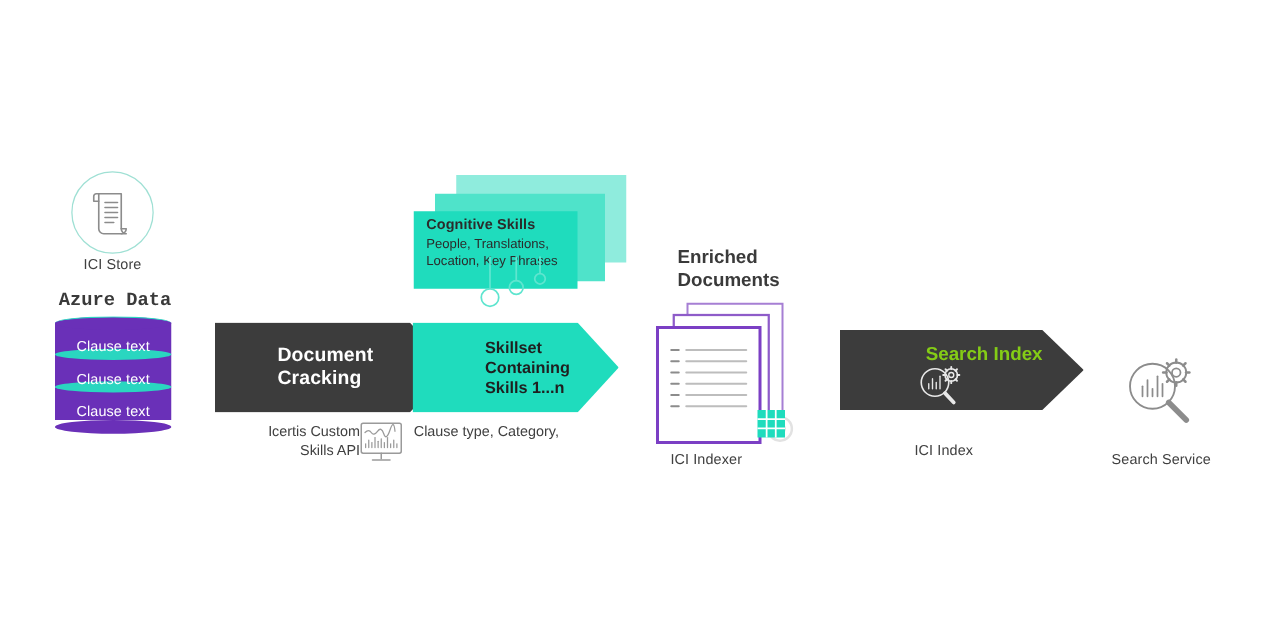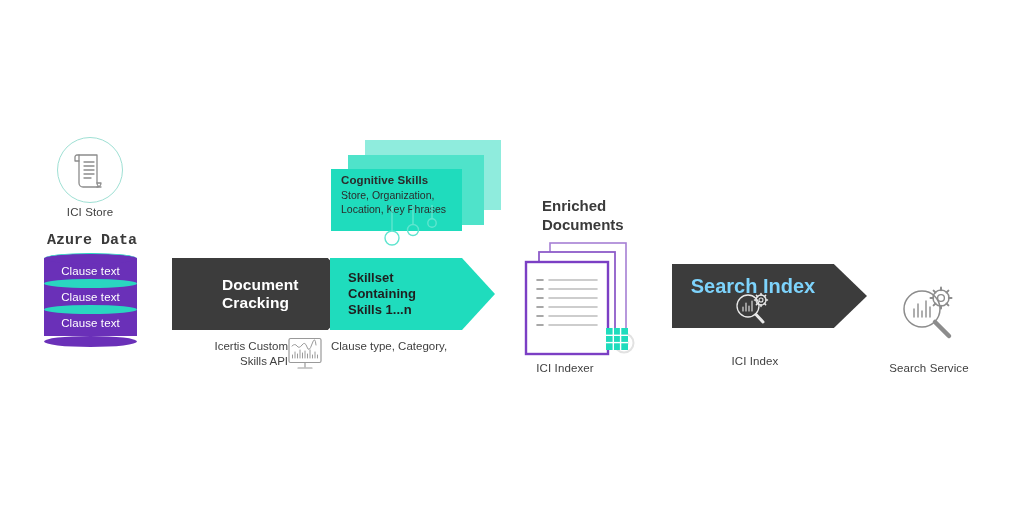--- a/index.html
+++ b/index.html
@@ -29,21 +29,21 @@
     background: #fff;
   }
   #ici-store-icon { left: 73px; top: 152px; width: 34px; height: 38px; }
   #ici-store-label { left: 30px; top: 205px; width: 120px; }
 
   
   #azure-data-title { left: 47px; top: 231px; width: 200px; font-family: Liberation Mono, monospace; }
   #cylinder { left: 44px; top: 258px; width: 93px; height: 84px; }
   .cyl-seg {
     position: absolute; left: 0; width: 93px; height: 26px;
-    background: #6a30b8; display: flex; align-items: center; justify-content: center;
+    background: #6a30b8; display: flex; align-items: flex-end; justify-content: center;
   }
   .cyl-seg span {
     color: #ffffff; font-size: 11.5px; font-weight: 400; letter-spacing: .1px;
     position: relative; z-index: 3;
   }
   .cyl-line {
     position: absolute; left: 0; width: 93px; height: 9px;
     border-radius: 50%; background: #2ad6c0; z-index: 2;
   }
   .cyl-top {
@@ -81,21 +81,21 @@
     color: #ffffff; font-size: 15.5px; font-weight: 700;
     padding-left: 14px; letter-spacing: .1px;
   }
   #arrow-teal {
     left: 330px; top: 258px; width: 165px; height: 72px;
     background: #1fdcbd;
     clip-path: polygon(0 0, 80% 0, 100% 50%, 80% 100%, 0 100%);
   }
   #arrow-teal-label {
     color: #1f1f1f; font-size: 13px; font-weight: 700; line-height: 16px;
-    padding-left: 18px;
+    padding-left: 58px;
   }
 
   
   #icertis-api-label {
     left: 170px; top: 339px; width: 118px;
     text-align: right; font-size: 11.5px; color: #404040; line-height: 15px;
   }
   #monitor-icon { left: 286px; top: 337px; width: 38px; height: 34px; }
   #clause-type-label {
     left: 331px; top: 339px; width: 160px;
@@ -107,22 +107,22 @@
   #doc-stack { left: 520px; top: 240px; width: 120px; height: 118px; }
   #ici-indexer-label { left: 500px; top: 361px; width: 130px; }
 
   
   #arrow-search {
     left: 672px; top: 264px; width: 195px; height: 64px;
     background: #3c3c3c;
     clip-path: polygon(0 0, 83% 0, 100% 50%, 83% 100%, 0 100%);
   }
   #search-index-label {
-    position: absolute; left: 0; top: 11px; width: 162px; text-align: center;
-    color: #7dd3fc; font-size: 20px; font-weight: 700;
+    position: absolute; left: 0; top: 11px; width: 162px; text-align: right;
+    color: #84cc16; font-size: 15px; font-weight: 700;
   }
   #search-magnifier { position: absolute; left: 58px; top: 28px; width: 46px; height: 34px; }
   #ici-index-label { left: 690px; top: 354px; width: 130px; }
 
   
   #search-service-icon { left: 897px; top: 283px; width: 62px; height: 62px; }
   #search-service-label { left: 868px; top: 361px; width: 122px; text-align: center; }
 </style>
 </head>
 <body>
@@ -164,21 +164,21 @@
     </div>
 
     <div class="cyl-top"></div>
   </div>
 
   <div class="abs" id="cog-card-3"></div>
   <div class="abs" id="cog-card-2"></div>
   <div class="abs" id="cog-card-1"></div>
   <div class="abs" id="cog-title">Cognitive Skills</div>
   <div class="abs" id="cog-desc">
-    <div>Store, Organization,</div>
+    <div>People, Translations,</div>
     <div>Location, Key Phrases</div>
   </div>
   <div class="abs" id="cog-connectors">
     <svg viewBox="0 0 70 45" width="70" height="45" fill="none" stroke="#5fe5cf" stroke-width="1.4">
       <line x1="12" y1="0" x2="12" y2="26"></line>
       <circle cx="12" cy="33" r="7"></circle>
       <line x1="33" y1="0" x2="33" y2="20"></line>
       <circle cx="33" cy="25" r="5.5"></circle>
       <line x1="52" y1="0" x2="52" y2="14"></line>
       <circle cx="52" cy="18" r="4.2"></circle>

